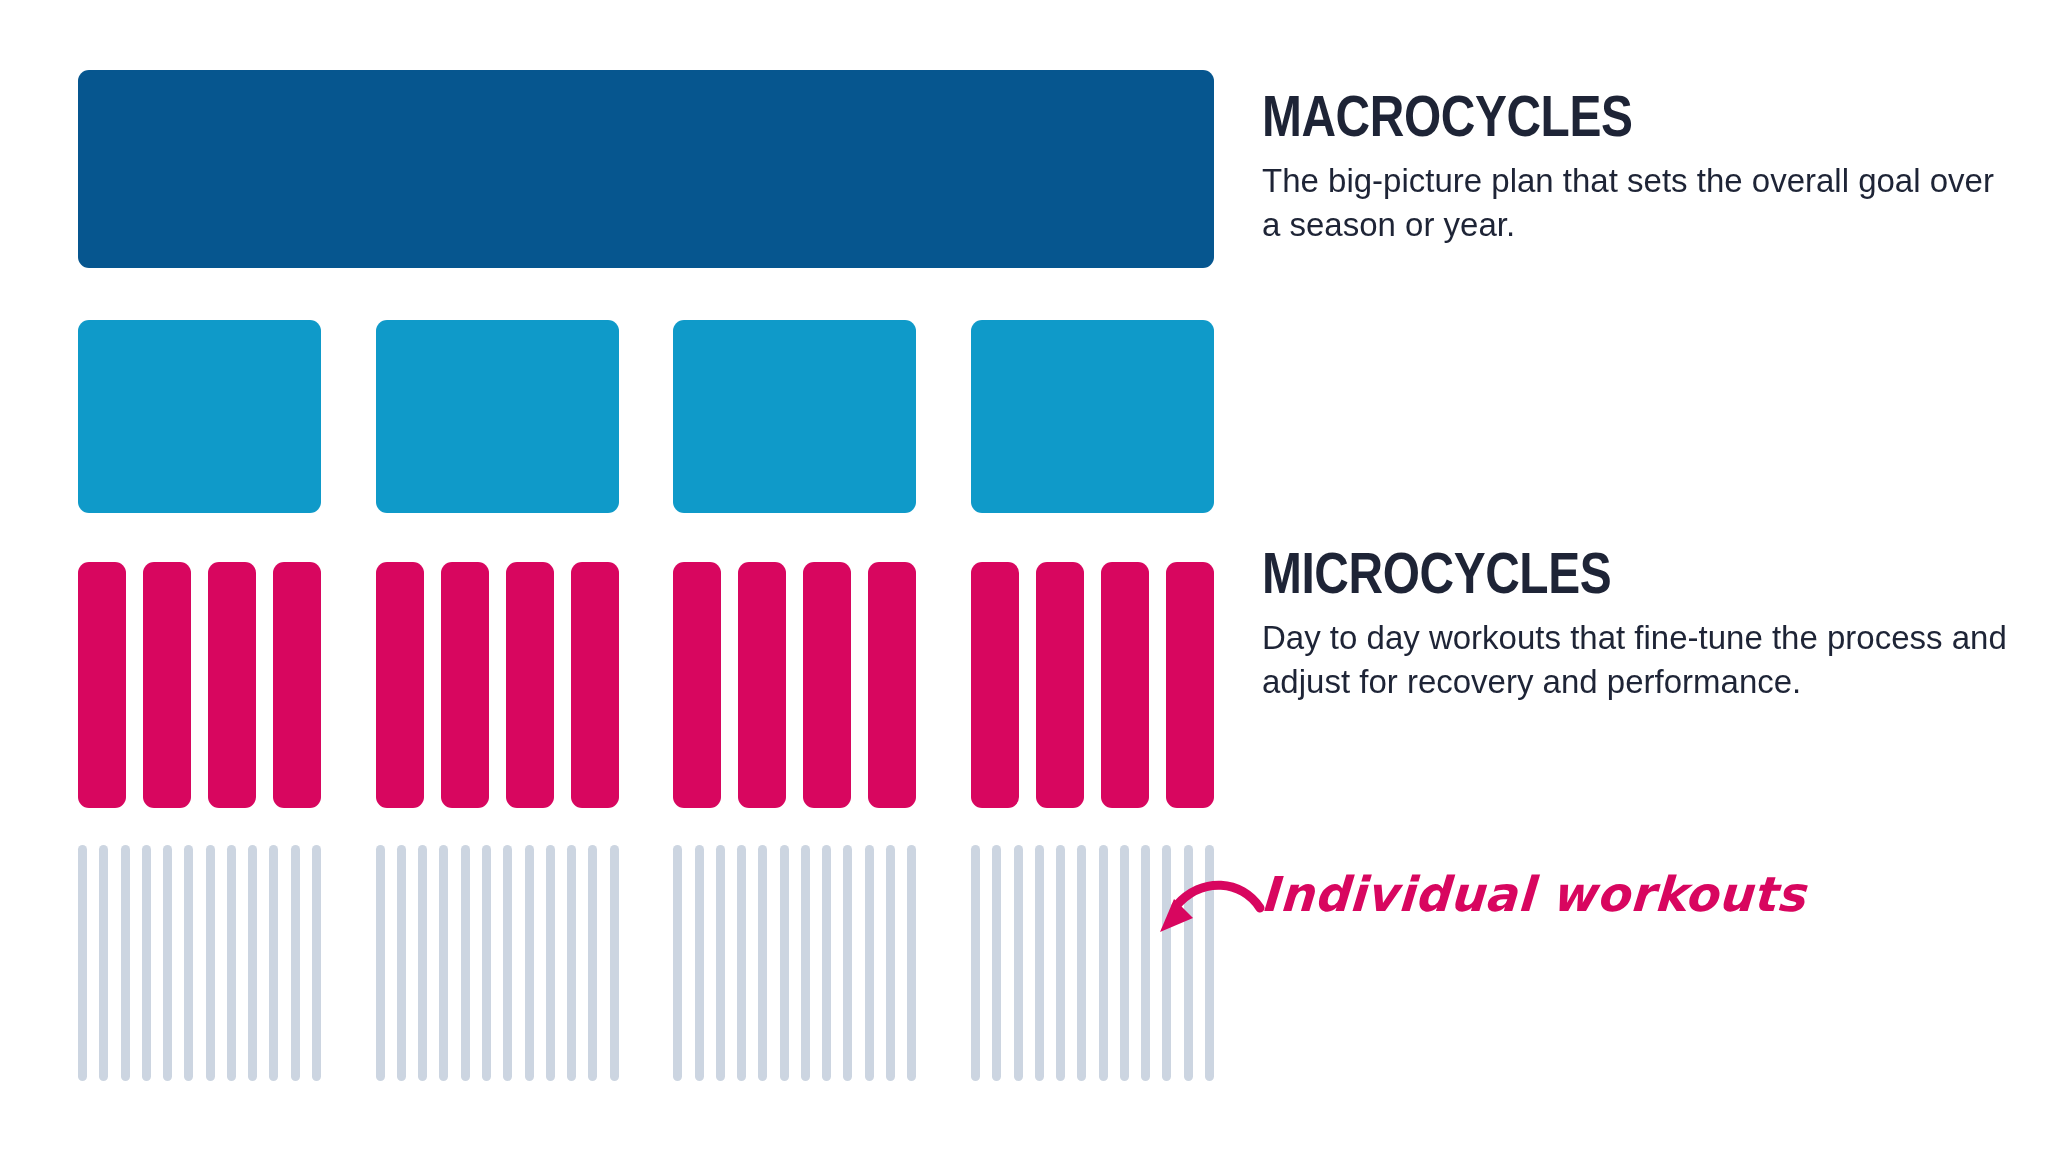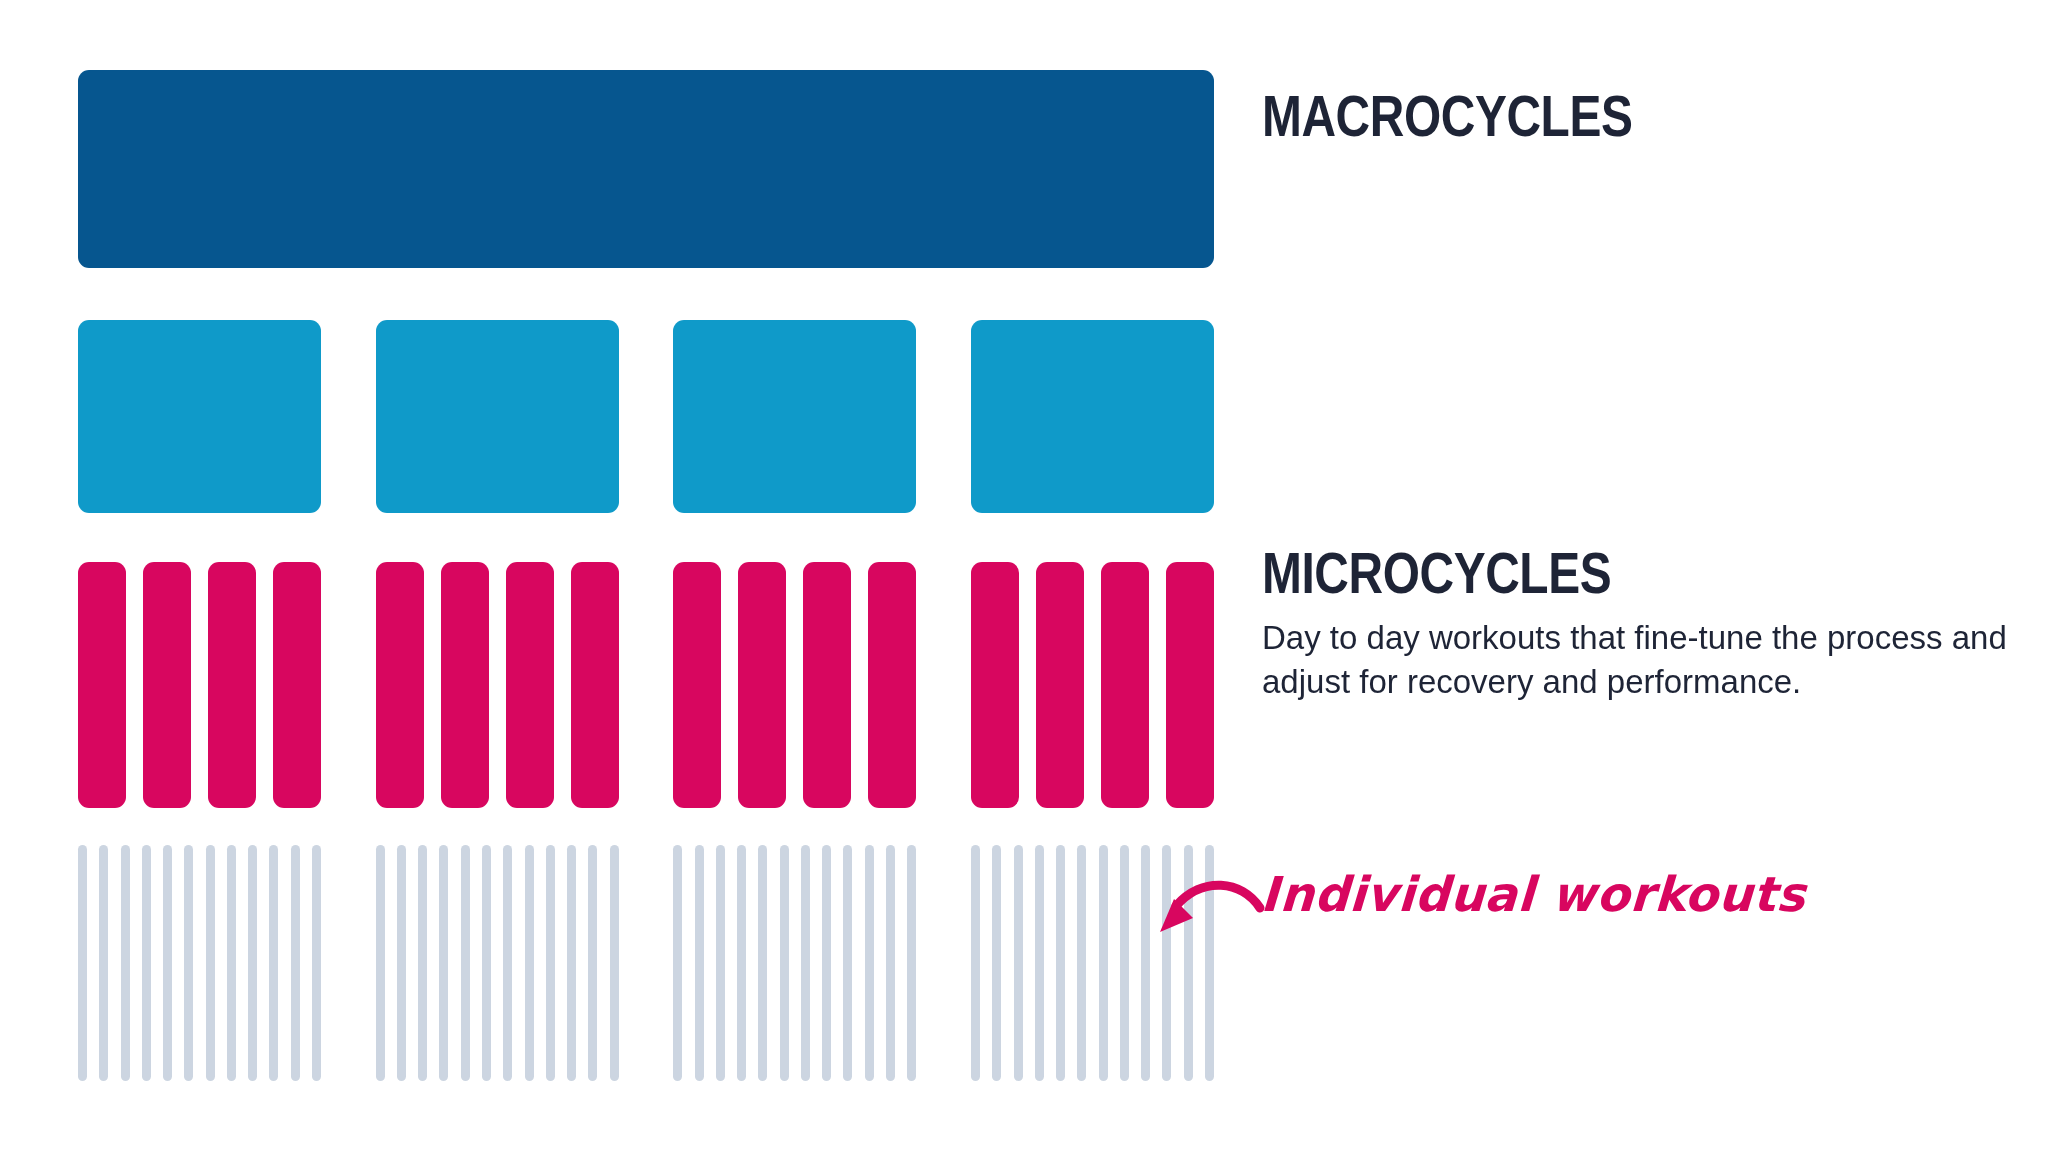--- a/index.html
+++ b/index.html
@@ -269,20 +269,21 @@
         <div class="workout-line"></div>
       </div>
     </div>
 
   </div>
 
   <div class="text-col">
 
     <div class="text-block t-macro">
       <h2 class="heading">MACROCYCLES</h2>
+      <p class="body-text">The big-picture plan that sets the overall goal over a season or year.</p>
     </div>
 
 
     <div class="text-block t-micro">
       <h2 class="heading">MICROCYCLES</h2>
       <p class="body-text">Day to day workouts that fine-tune the process and adjust for recovery and performance.</p>
     </div>
 
   </div>
 

